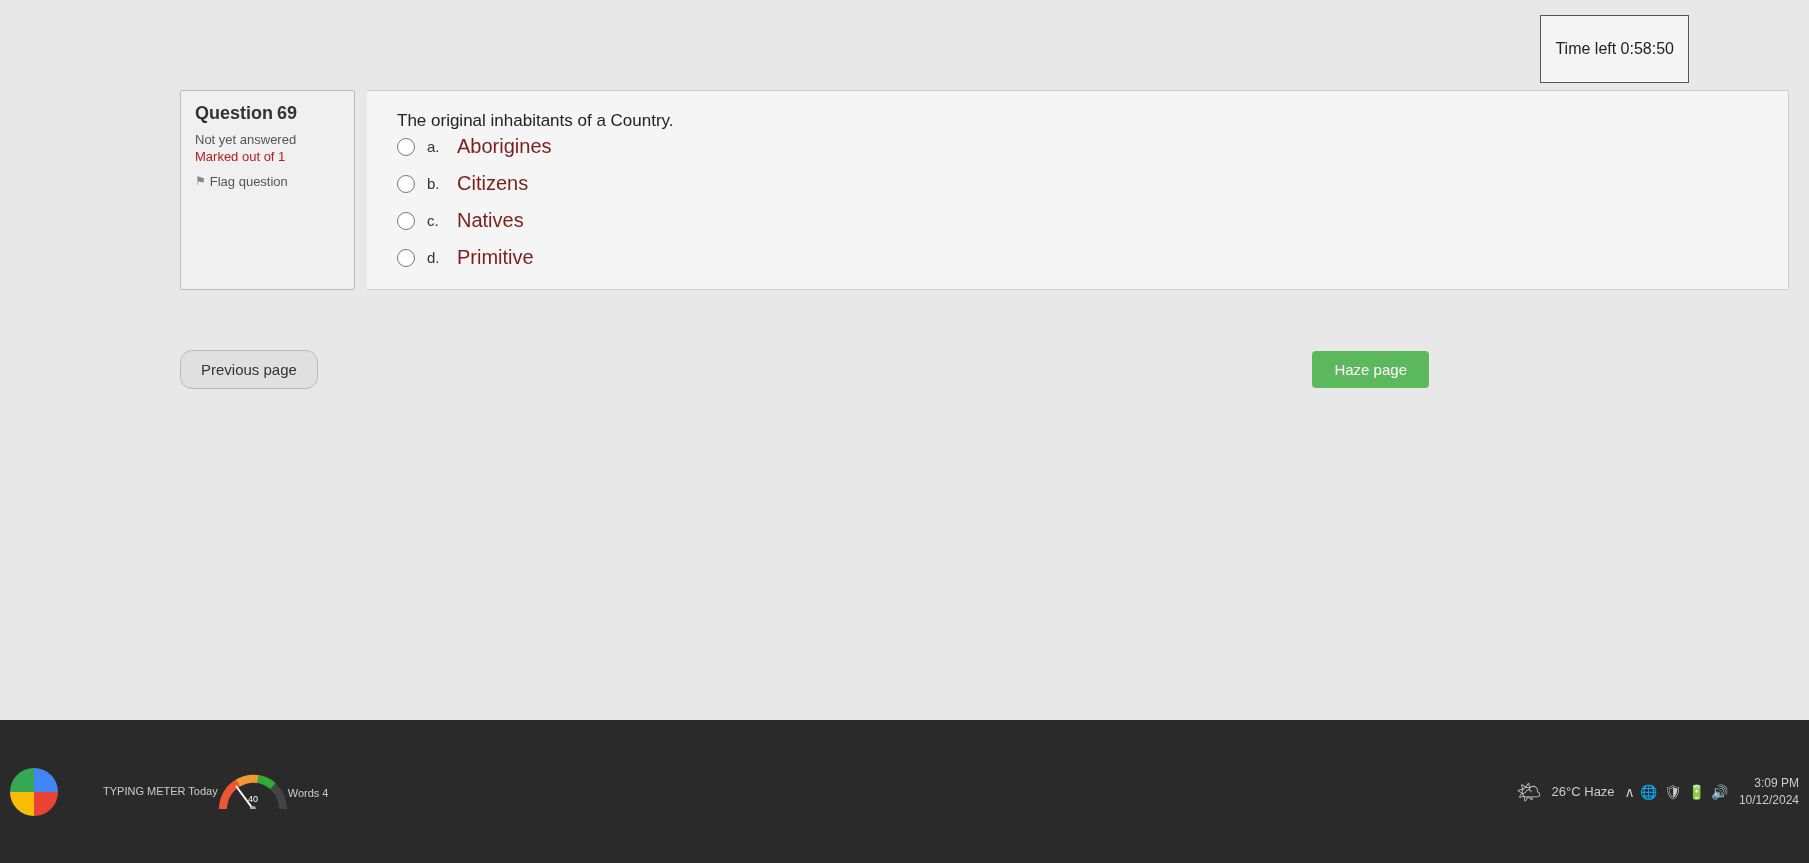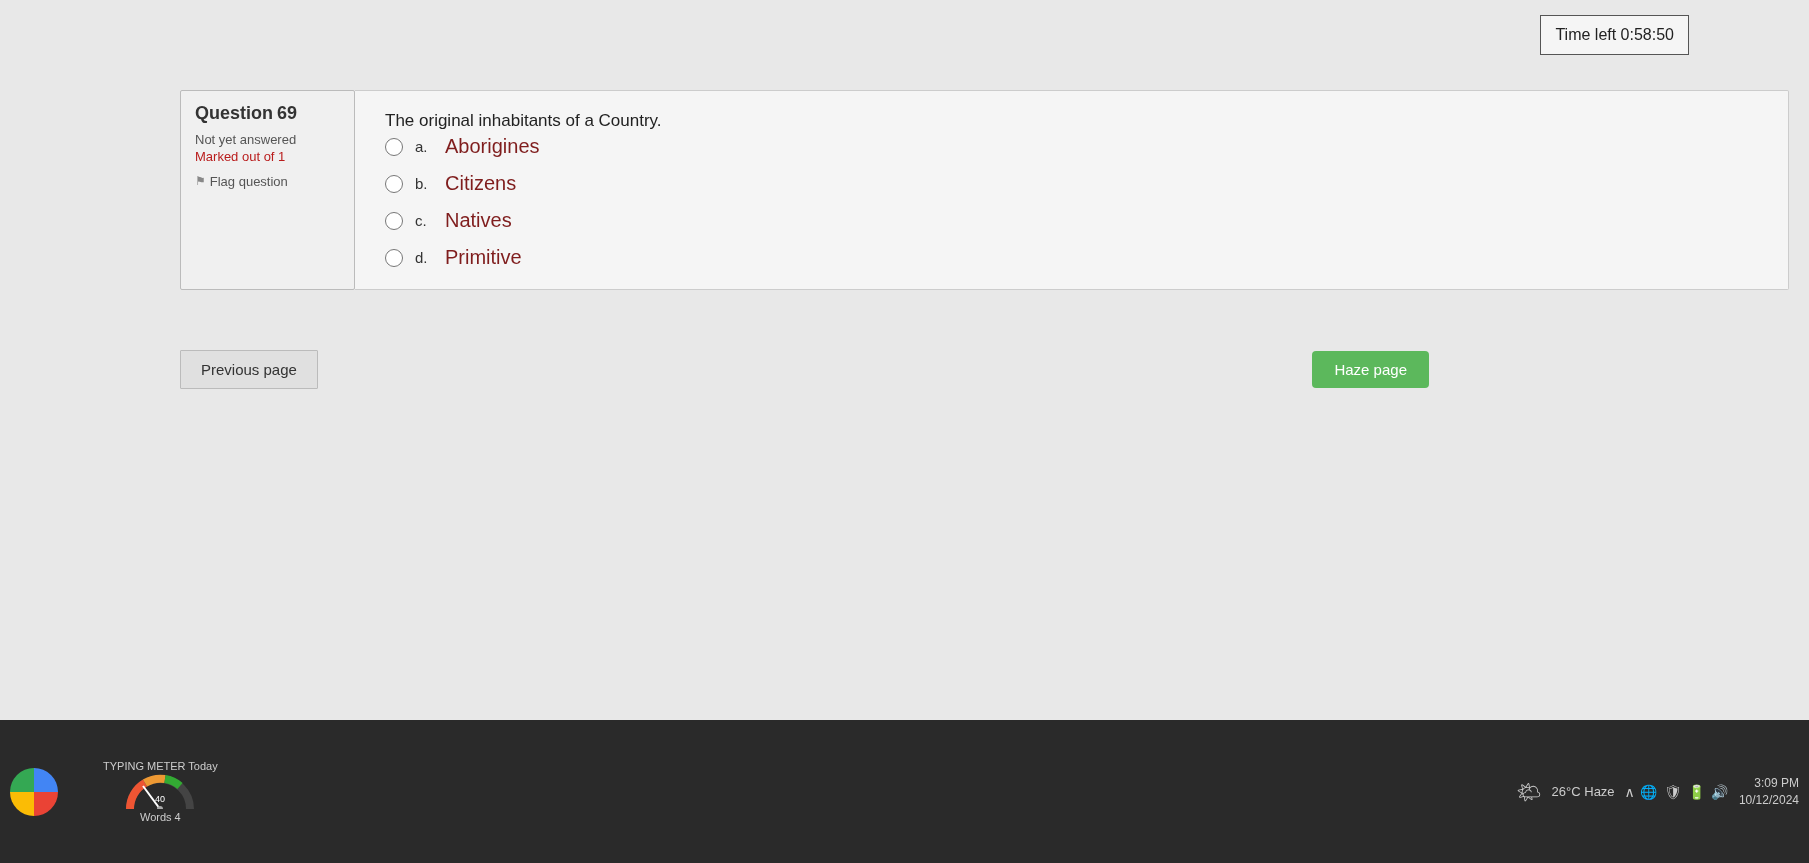--- a/index.html
+++ b/index.html
@@ -22,31 +22,31 @@
       padding: 20px;
     }
 
     
     .timer-box {
       position: absolute;
       top: 15px;
       right: 120px;
       border: 1px solid #555;
       background: #f5f5f5;
-      padding: 10px 14px;
+      padding: 24px 14px;
       font-size: 16px;
       color: #222;
     }
 
     
     .question-container {
       display: flex;
       margin-top: 70px;
       margin-left: 160px;
-      gap: 0;
+      gap: 12px;
     }
 
     
     .question-sidebar {
       width: 175px;
       border: 1px solid #bbb;
       background: #f0f0f0;
       padding: 12px 14px;
       flex-shrink: 0;
       border-radius: 2px;
@@ -157,21 +157,21 @@
       position: relative;
     }
 
     .prev-page-btn {
       background: #e0e0e0;
       border: 1px solid #bbb;
       padding: 10px 20px;
       font-size: 15px;
       color: #333;
       cursor: pointer;
-      border-radius: 1px;
+      border-radius: 12px;
     }
 
     .next-page-btn {
       background: #5cb85c;
       border: none;
       padding: 10px 22px;
       font-size: 15px;
       color: white;
       cursor: pointer;
       border-radius: 4px;
@@ -196,21 +196,21 @@
       width: 48px;
       height: 48px;
       border-radius: 50%;
       background: conic-gradient(#4285F4 0deg 90deg, #EA4335 90deg 180deg, #FBBC05 180deg 270deg, #34A853 270deg 360deg);
       flex-shrink: 0;
       margin-right: 15px;
     }
 
     .typing-meter {
       display: flex;
-      flex-direction: column;
+      flex-direction: row;
       align-items: center;
       margin: 0 30px;
     }
 
     .typing-meter-title {
       color: #ccc;
       font-size: 11px;
       margin-bottom: 2px;
     }
 

